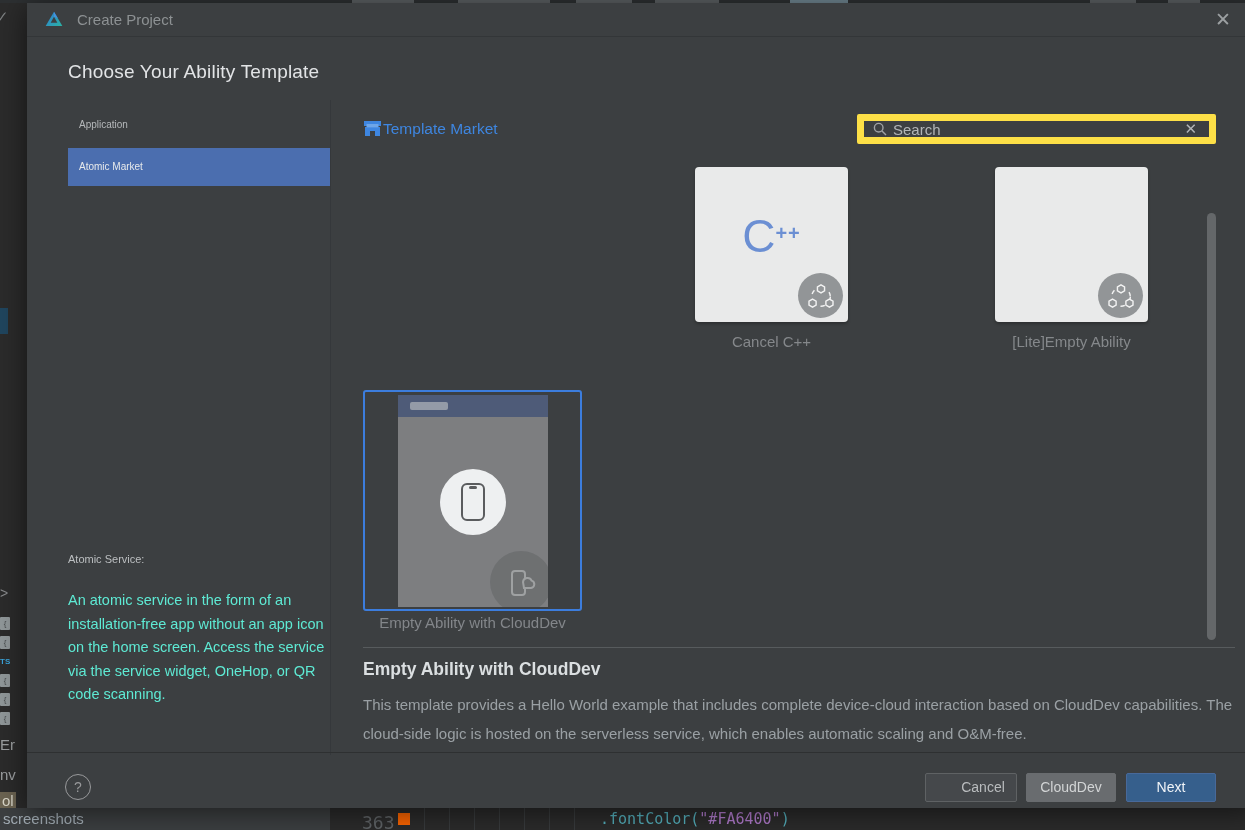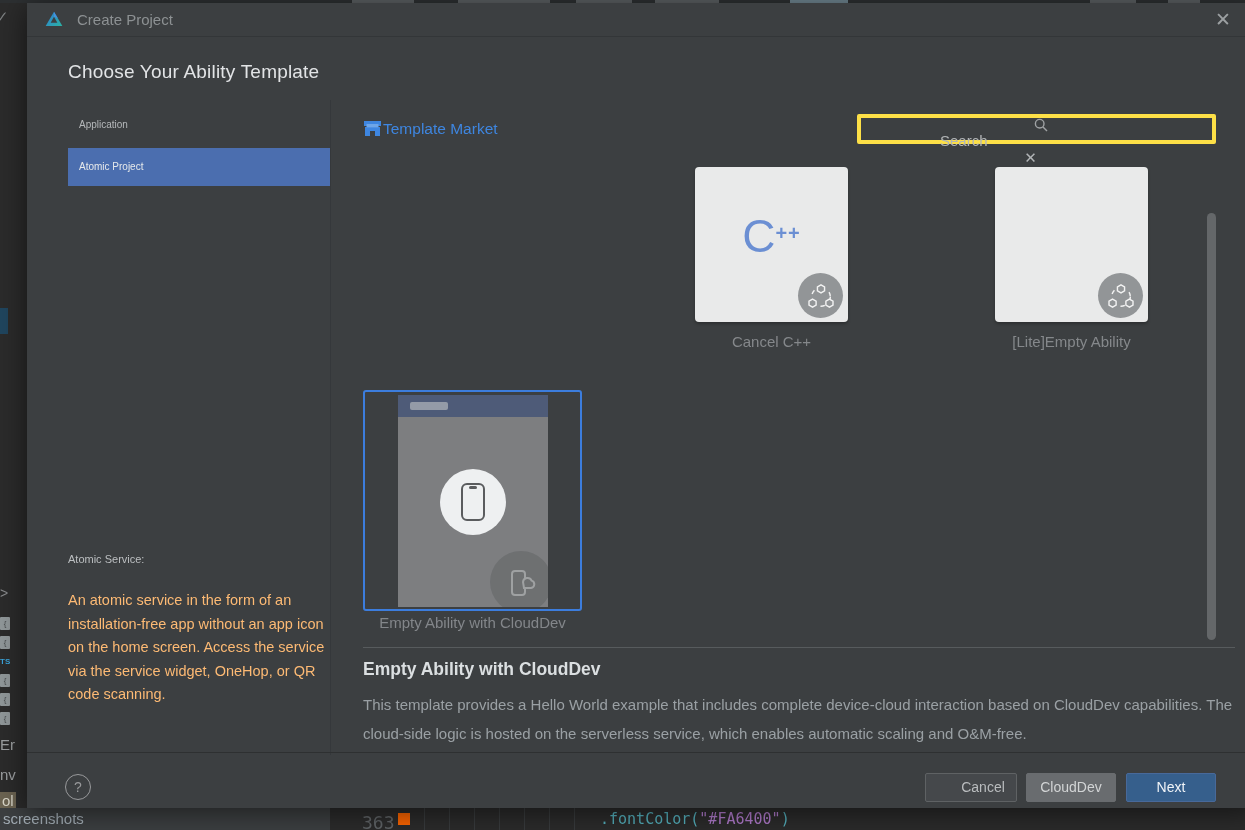--- a/index.html
+++ b/index.html
@@ -46,29 +46,29 @@
 
   .heading { position:absolute; left:41px; top:58px; color:#e2e4e6; font-size:19px; font-weight:500;
     letter-spacing:.2px; }
 
   .side-item { position:absolute; left:41px; width:262px; height:37px; padding-left:11px;
     line-height:37px; font-size:10px; color:#b5b8ba; cursor:pointer; }
   .side-item.selected { background:#4b6eaf; color:#e6e9eb; height:38px; }
   .vdiv { position:absolute; left:303px; top:97px; width:1px; height:655px; background:#35383b; }
 
   .info-title { position:absolute; left:41px; top:550px; color:#bcbfc1; font-size:11px; }
-  .info-text { position:absolute; left:41px; top:586px; width:258px; color:#fdba74;
+  .info-text { position:absolute; left:41px; top:586px; width:258px; color:#5eead4;
     font-size:14.5px; line-height:23.5px; }
 
   .market { position:absolute; left:336px; top:117px; display:flex; align-items:center; gap:1px;
     cursor:pointer;justify-content:flex-end; }
   .market-label { color:#3e86e0; font-size:15.5px; }
 
   .searchbox { position:absolute; left:830px; top:111px; width:359px; height:30px;
-    border:4px solid #fde047; border-radius:2px; display:flex; align-items:center;flex-direction:column; }
+    border:7px solid #fde047; border-radius:2px; display:flex; align-items:center; }
   .searchbox svg { margin-left:9px; flex:none; }
   .search-input { flex:1; background:transparent; border:none; outline:none; color:#c6c9cb;
     font-size:15px; margin-left:6px; font-family:"Liberation Sans", sans-serif; }
   .search-input::placeholder { color:#b2b5b7; }
   .clear-x { flex:none; margin-right:12px; color:#b2b5b7; font-size:15px; cursor:pointer; }
 
   .card-col { position:absolute; top:164px; width:153px; cursor:pointer; }
   .card { width:153px; height:155px; background:#e9eaea; border-radius:4px; position:relative;
     box-shadow:0 2px 3px rgba(0,0,0,.25); overflow:hidden; }
   .card-label { margin-top:11px; text-align:center; color:#85888b; font-size:15px; white-space:nowrap; }
@@ -174,21 +174,21 @@
         <path d="M18 12 L24 23 L12 23 Z" fill="#3c3f41"></path>
         <path d="M18 3 L25 15 L18 12 Z" fill="#4a90e2" opacity="0.85"></path>
       </svg>
       <span class="title-text">Create Project</span>
       <div class="close-x">✕</div>
     </div>
 
     <div class="heading">Choose Your Ability Template</div>
 
     <div class="side-item" style="top:103px">Application</div>
-    <div class="side-item selected" style="top:145px">Atomic Project</div>
+    <div class="side-item selected" style="top:145px">Atomic Market</div>
     <div class="vdiv"></div>
 
     <div class="info-title">Atomic Service:</div>
     <div class="info-text">An atomic service in the form of an installation-free app without an app icon on the home screen. Access the service via the service widget, OneHop, or QR code scanning.</div>
 
     <div class="market">
       <svg width="19" height="18" viewBox="0 0 19 18">
         <path d="M1 1 h17 v5 h-17 Z" fill="#3e86e0"></path>
         <path d="M2 7 h15 v9 h-5 v-5 h-5 v5 h-5 Z" fill="#3e86e0"></path>
         <rect x="3.5" y="4" width="12" height="3.4" fill="#6ea6e8"></rect>

